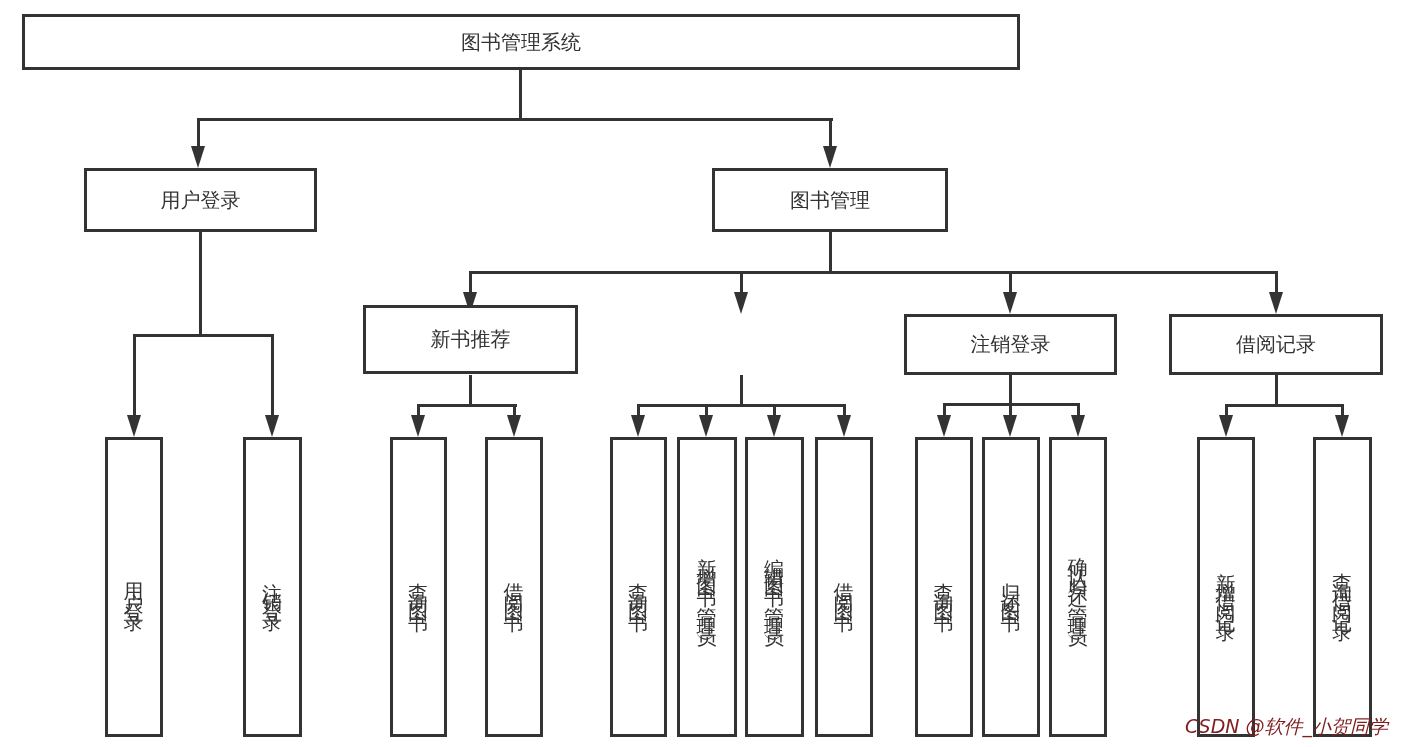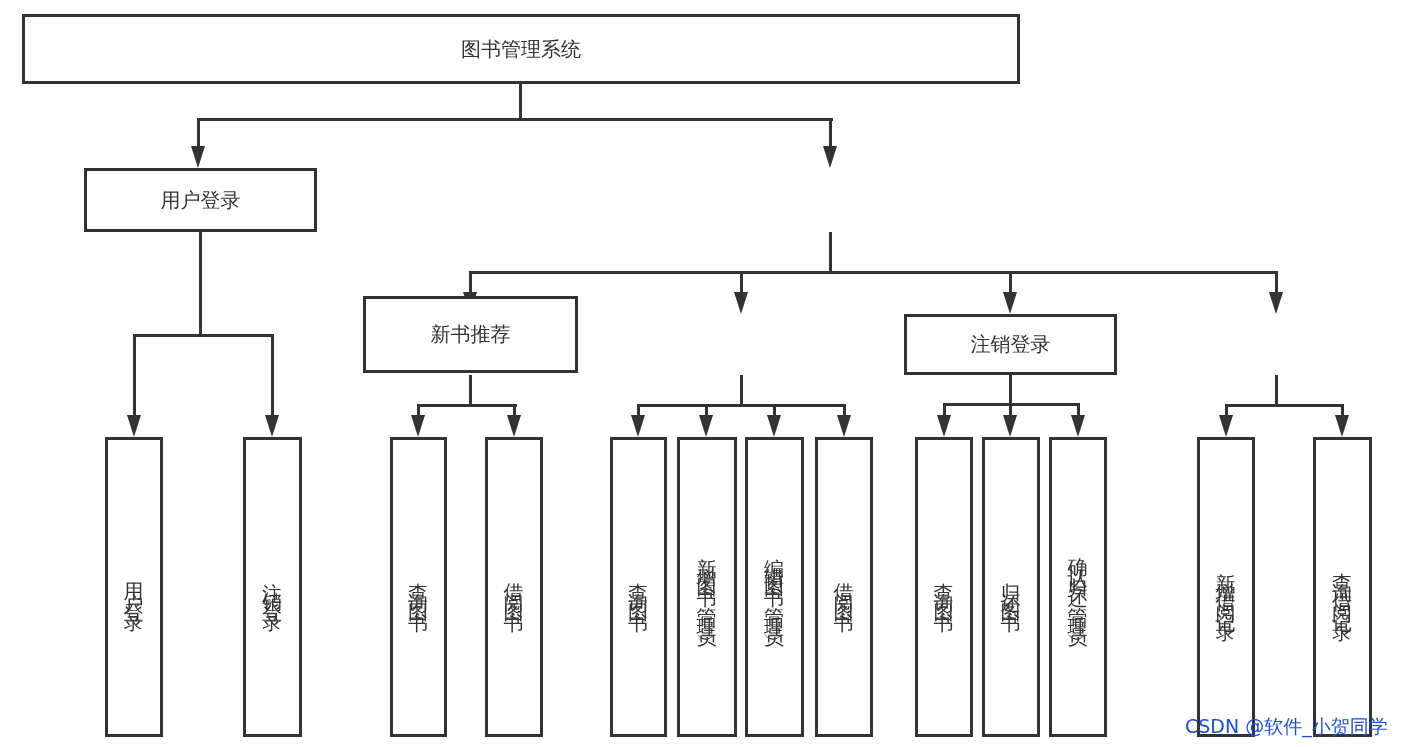--- a/index.html
+++ b/index.html
@@ -28,42 +28,46 @@
   .h{position:absolute;height:3px;background:#333333;z-index:1;}
   .v{position:absolute;width:3px;background:#333333;z-index:1;}
   .ar{
     position:absolute;width:0;height:0;z-index:1;
     border-left:7px solid transparent;
     border-right:7px solid transparent;
     border-top:22px solid #333333;
   }
   .watermark{
     position:absolute;left:1185px;top:714px;
-    color:#1d4ed8;font-size:19px;white-space:nowrap;
+    color:#7f1d1d;font-size:19px;white-space:nowrap;
     z-index:5;
+    font-style:italic;
   }
 </style>
 </head>
 <body>
 
 <div id="canvas">
 
-  <div class="box" style="left:22px;top:14px;width:998px;height:70px">
+  <div class="box" style="left:22px;top:14px;width:998px;height:56px">
     <span>图书管理系统</span>
   </div>
 
   <div class="v" style="left:519px;top:68px;height:52px"></div>
   <div class="h" style="left:197px;top:118px;width:636px"></div>
   <div class="v" style="left:197px;top:118px;height:28px"></div>
   <div class="v" style="left:829px;top:118px;height:28px"></div>
   <div class="ar" style="left:191px;top:146px"></div>
   <div class="ar" style="left:823px;top:146px"></div>
 
   <div class="box" style="left:84px;top:168px;width:233px;height:64px">
     <span>用户登录</span>
+  </div>
+  <div class="box" style="left:712px;top:168px;width:236px;height:64px">
+    <span>图书管理</span>
   </div>
 
   <div class="v" style="left:199px;top:232px;height:104px"></div>
   <div class="h" style="left:133px;top:334px;width:141px"></div>
   <div class="v" style="left:133px;top:334px;height:83px"></div>
   <div class="v" style="left:271px;top:334px;height:83px"></div>
   <div class="ar" style="left:127px;top:415px"></div>
   <div class="ar" style="left:265px;top:415px"></div>
 
   <div class="box vbox" style="left:105px;top:437px;width:58px;height:300px">
@@ -77,25 +81,28 @@
   <div class="h" style="left:469px;top:271px;width:809px"></div>
   <div class="v" style="left:469px;top:271px;height:23px"></div>
   <div class="v" style="left:740px;top:271px;height:23px"></div>
   <div class="v" style="left:1009px;top:271px;height:23px"></div>
   <div class="v" style="left:1275px;top:271px;height:23px"></div>
   <div class="ar" style="left:463px;top:292px"></div>
   <div class="ar" style="left:734px;top:292px"></div>
   <div class="ar" style="left:1003px;top:292px"></div>
   <div class="ar" style="left:1269px;top:292px"></div>
 
-  <div class="box" style="left:363px;top:296px;width:215px;height:77px">
+  <div class="box" style="left:363px;top:305px;width:215px;height:69px">
     <span>新书推荐</span>
   </div>
   <div class="box" style="left:904px;top:314px;width:213px;height:61px">
     <span>注销登录</span>
+  </div>
+  <div class="box" style="left:1169px;top:314px;width:214px;height:61px">
+    <span>借阅记录</span>
   </div>
 
   <div class="v" style="left:469px;top:375px;height:32px"></div>
   <div class="h" style="left:417px;top:404px;width:100px"></div>
   <div class="v" style="left:417px;top:404px;height:13px"></div>
   <div class="v" style="left:513px;top:404px;height:13px"></div>
   <div class="ar" style="left:411px;top:415px"></div>
   <div class="ar" style="left:507px;top:415px"></div>
 
   <div class="box vbox" style="left:390px;top:437px;width:57px;height:300px">

